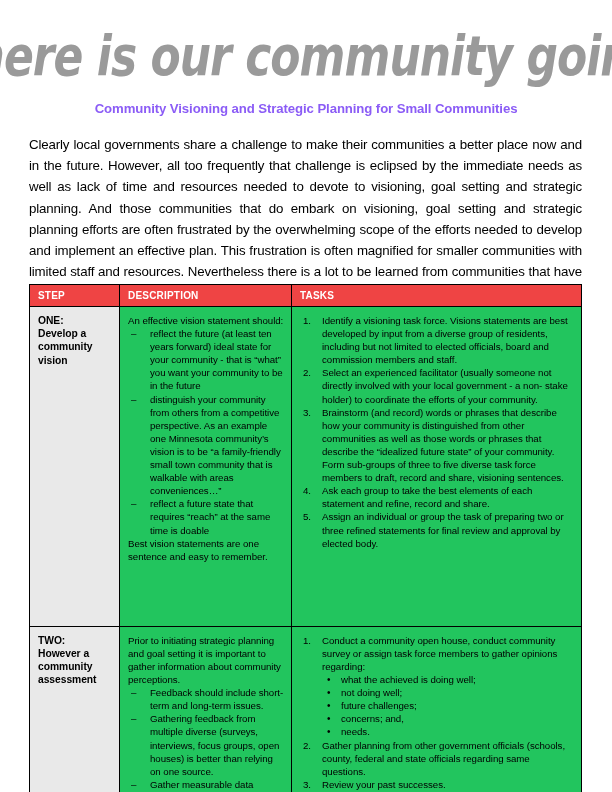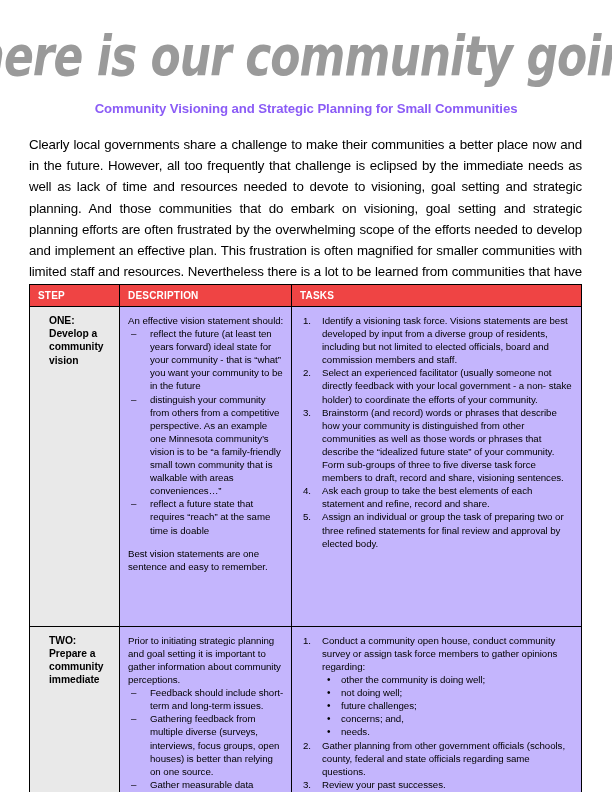--- a/index.html
+++ b/index.html
@@ -98,39 +98,39 @@
     letter-spacing: 0.2px;
     padding: 5px 0 5px 8px;
     border: 1px solid #000;
   }
   col.c-step   { width: 90px; }
   col.c-desc   { width: 172px; }
   col.c-tasks  { width: 290px; }
 
   td.step-cell {
     background: #e9e9e9;
-    padding: 7px 6px 8px 19px;
+    padding: 7px 6px 8px 8px;
     font-family: "Liberation Sans", sans-serif;
     font-weight: bold;
     font-size: 10.3px;
     line-height: 13.2px;
     letter-spacing: -0.05px;
   }
   td.desc-cell, td.tasks-cell {
-    background: #c4b5fd;
+    background: #22c55e;
     padding: 7px 7px 8px 8px;
     font-family: "Liberation Sans", sans-serif;
     font-size: 9.7px;
     line-height: 13.1px;
     letter-spacing: -0.05px;
   }
   td.tasks-cell { padding-left: 9px; }
 
   .lead { margin: 0 0 0 0; }
-  .spacer-p { margin-top: 10px; }
+  .spacer-p { margin-top: 0; }
 
   
   ul.dash {
     list-style: none;
     margin: 0;
     padding: 0;
   }
   ul.dash > li {
     position: relative;
     padding-left: 22px;
@@ -217,49 +217,49 @@
           <ul class="dash">
             <li><span class="dash-mark">–</span><span>reflect the future (at least ten years forward) ideal state for your community - that is “what” you want your community to be in the future</span></li>
             <li><span class="dash-mark">–</span><span>distinguish your community from others from a competitive perspective. As an example one Minnesota community’s vision is to be “a family-friendly small town community that is walkable with areas conveniences…”</span></li>
             <li><span class="dash-mark">–</span><span>reflect a future state that requires “reach” at the same time is doable</span></li>
           </ul>
           <div class="spacer-p">Best vision statements are one sentence and easy to remember.</div>
         </td>
         <td class="tasks-cell">
           <ol class="nums">
             <li><span class="num-mark">1.</span><span>Identify a visioning task force. Visions statements are best developed by input from a diverse group of residents, including but not limited to elected officials, board and commission members and staff.</span></li>
-            <li><span class="num-mark">2.</span><span>Select an experienced facilitator (usually someone not directly feedback with your local government - a non- stake holder) to coordinate the efforts of your community.</span></li>
+            <li><span class="num-mark">2.</span><span>Select an experienced facilitator (usually someone not directly involved with your local government - a non- stake holder) to coordinate the efforts of your community.</span></li>
             <li><span class="num-mark">3.</span><span>Brainstorm (and record) words or phrases that describe how your community is distinguished from other communities as well as those words or phrases that describe the “idealized future state” of your community. Form sub-groups of three to five diverse task force members to draft, record and share, visioning sentences.</span></li>
             <li><span class="num-mark">4.</span><span>Ask each group to take the best elements of each statement and refine, record and share.</span></li>
             <li><span class="num-mark">5.</span><span>Assign an individual or group the task of preparing two or three refined statements for final review and approval by elected body.</span></li>
           </ol>
         </td>
       </tr>
 
       <tr>
         <td class="step-cell">
           <div>TWO:</div>
-          <div>Prepare a community immediate</div>
+          <div>However a community assessment</div>
           <div class="row-pad-two"></div>
         </td>
         <td class="desc-cell">
           <div class="lead">Prior to initiating strategic planning and goal setting it is important to gather information about community perceptions.</div>
           <ul class="dash">
             <li><span class="dash-mark">–</span><span>Feedback should include short-term and long-term issues.</span></li>
             <li><span class="dash-mark">–</span><span>Gathering feedback from multiple diverse (surveys, interviews, focus groups, open houses) is better than relying on one source.</span></li>
             <li><span class="dash-mark">–</span><span>Gather measurable data relating to feedback. This will help measure progress on goals.</span></li>
 
           </ul>
         </td>
         <td class="tasks-cell">
           <ol class="nums">
             <li>
               <span class="num-mark">1.</span><span>Conduct a community open house, conduct community survey or assign task force members to gather opinions regarding:</span>
               <ul class="bullets">
-                <li><span class="bullet-mark">•</span><span>other the community is doing well;</span></li>
+                <li><span class="bullet-mark">•</span><span>what the achieved is doing well;</span></li>
                 <li><span class="bullet-mark">•</span><span>not doing well;</span></li>
                 <li><span class="bullet-mark">•</span><span>future challenges;</span></li>
                 <li><span class="bullet-mark">•</span><span>concerns; and,</span></li>
                 <li><span class="bullet-mark">•</span><span>needs.</span></li>
               </ul>
             </li>
             <li><span class="num-mark">2.</span><span>Gather planning from other government officials (schools, county, federal and state officials regarding same questions.</span></li>
             <li><span class="num-mark">3.</span><span>Review your past successes.</span></li>
             <li>
                 <span class="num-mark">4.</span>

